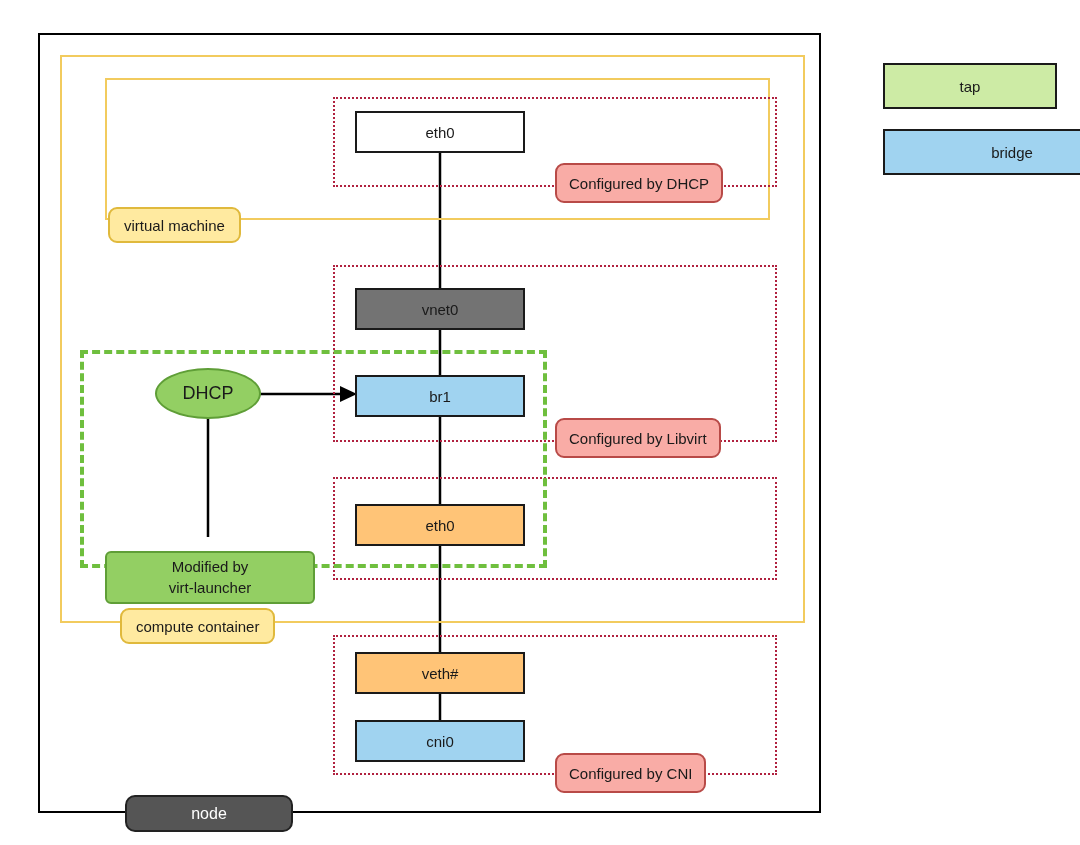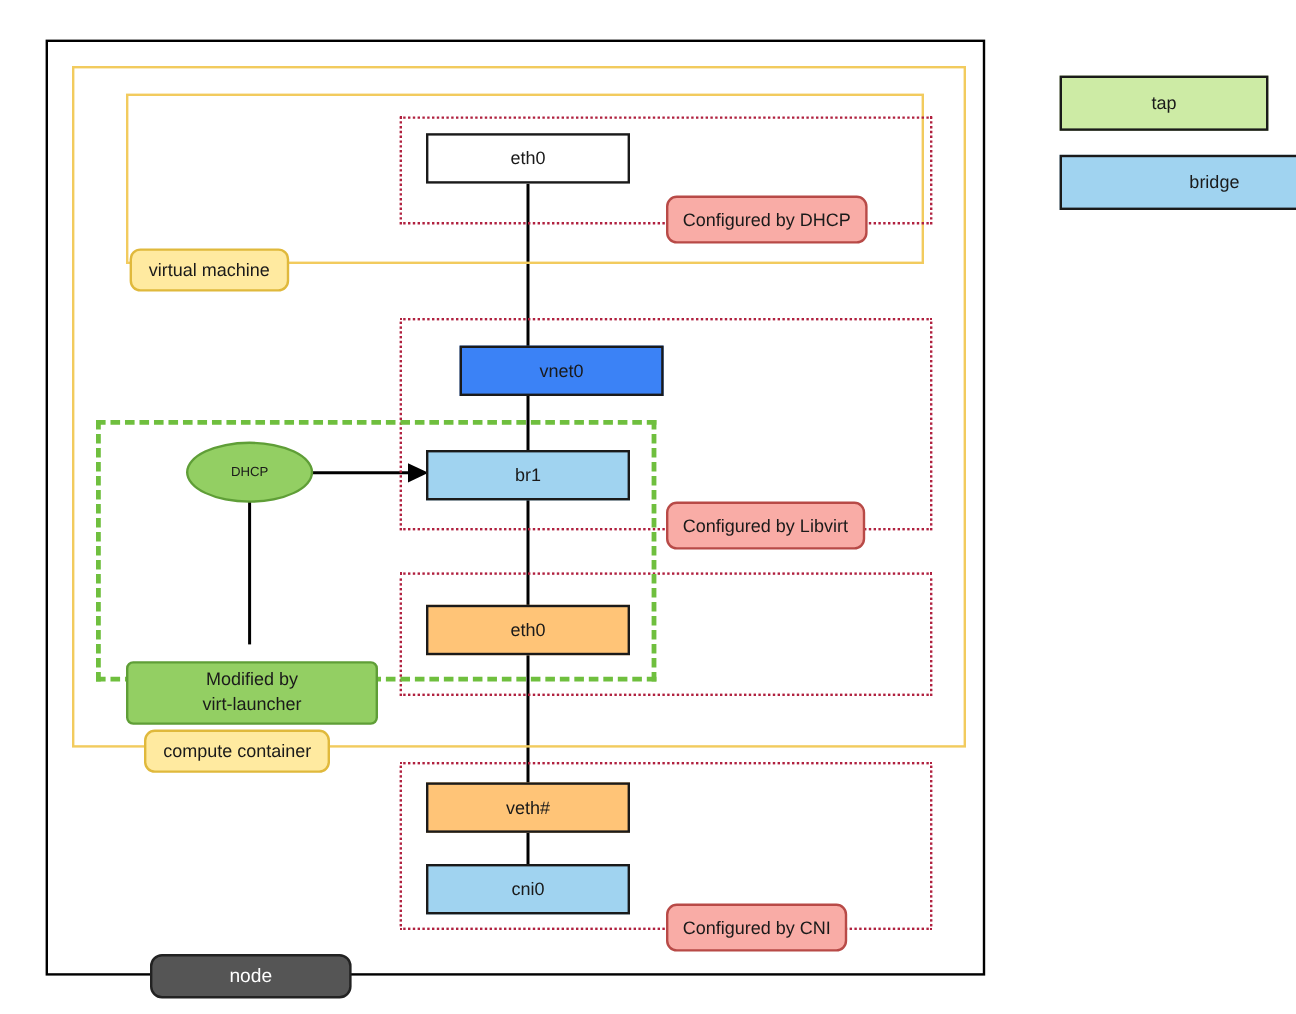--- a/index.html
+++ b/index.html
@@ -51,21 +51,21 @@
 
   
   .devbox {
     width: 170px; height: 42px;
     border: 2px solid #1a1a1a;
     display: flex; align-items: center; justify-content: center;
     font-size: 15px; color: #1a1a1a;
     text-align: center;
   }
   .fill-white  { background: #ffffff; }
-  .fill-tap    { background: #3b82f6; margin-left: 28px; }
+  .fill-tap    { background: #737373; }
   .fill-bridge { background: #a0d3f0; }
   .fill-veth   { background: #ffc477; }
 
   
   .pill-pink {
     height: 40px;
     background: #f9aca6;
     border: 2px solid #b84a47;
     border-radius: 9px;
     display: flex; align-items: center; justify-content: center;
@@ -107,21 +107,21 @@
     line-height: 1.35;
     margin-top: 16px;
   }
 
   
   .ellipse-green {
     background: #93cf63;
     border: 2px solid #5f9e37;
     border-radius: 50%;
     display: flex; align-items: center; justify-content: center;
-    font-size: 11px; color: #1a1a1a;
+    font-size: 18px; color: #1a1a1a;
   }
 
   
   .legend-item {
     width: 170px; height: 42px;
     border: 2px solid #1a1a1a;
     display: flex; align-items: center; justify-content: center;
     font-size: 15px; color: #1a1a1a;
   }
 

